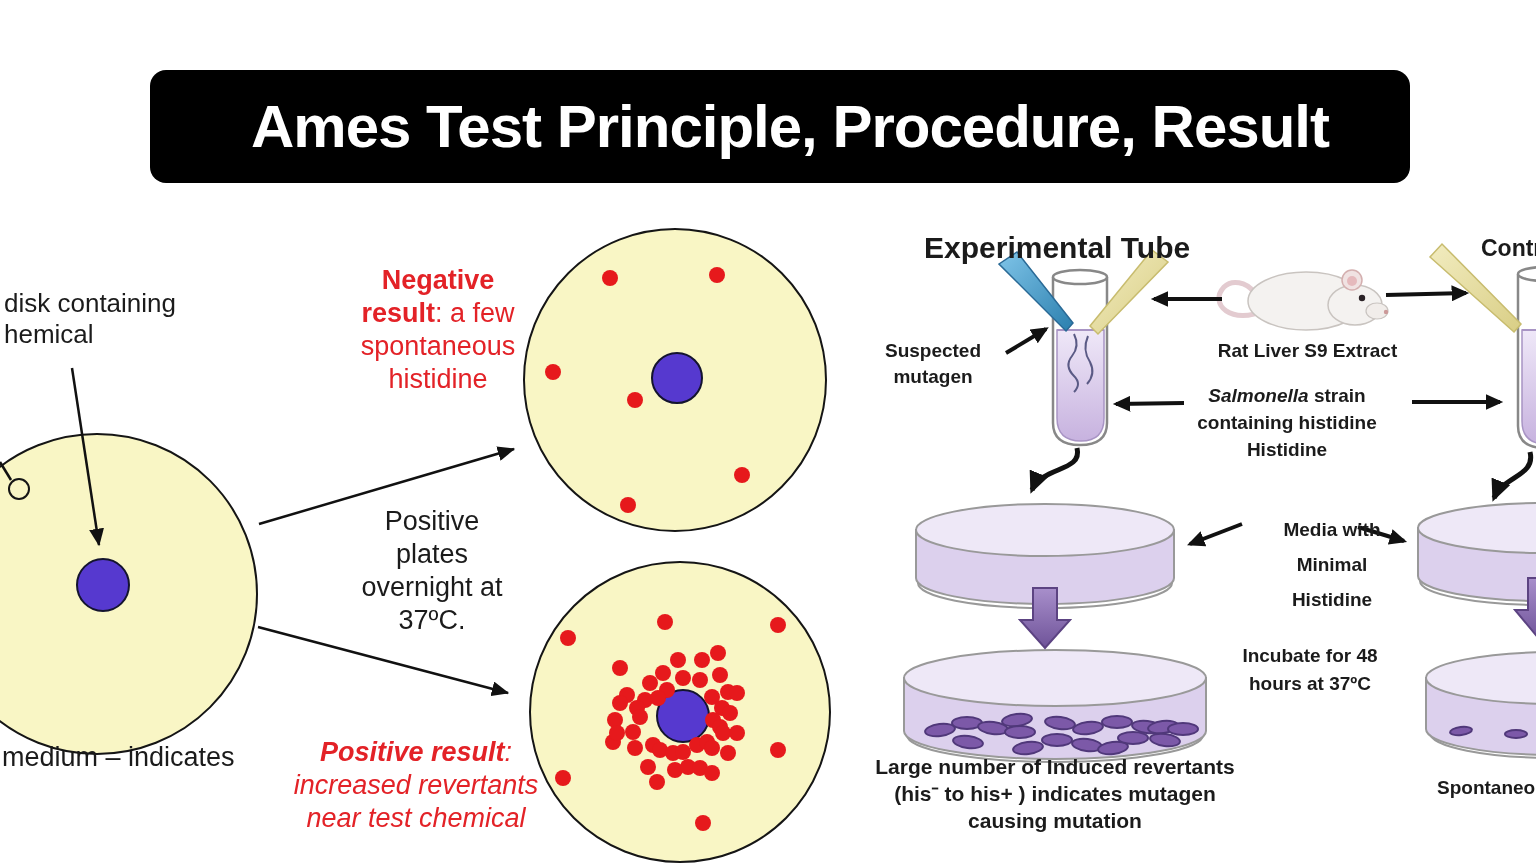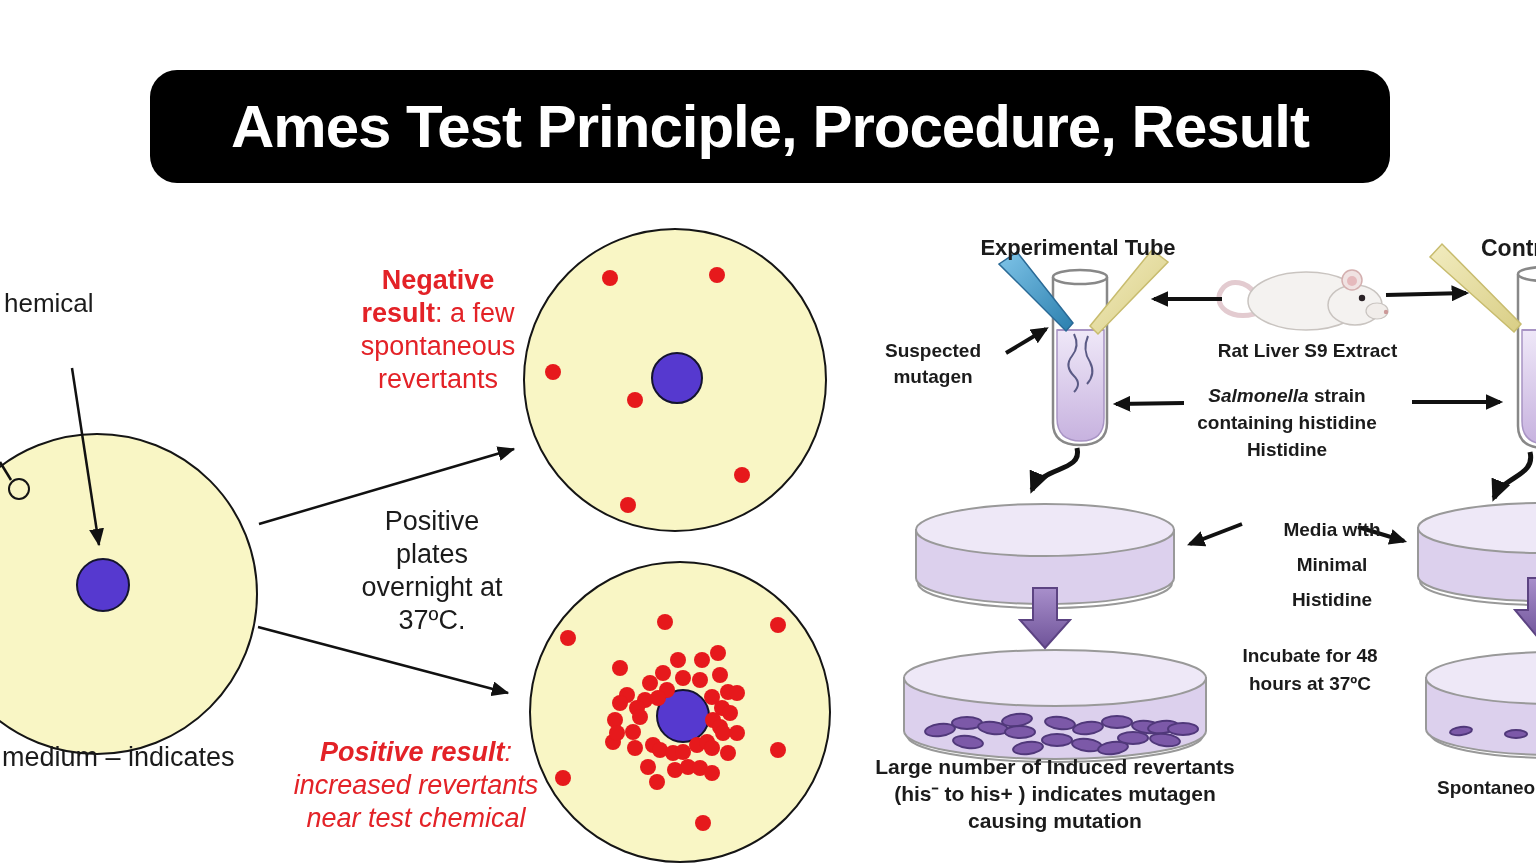--- a/index.html
+++ b/index.html
@@ -4,21 +4,21 @@
 <style>
   html,body{margin:0;padding:0;}
   body{
     width:1536px;height:864px;position:relative;overflow:hidden;
     background:#ffffff;font-family:"Liberation Sans",sans-serif;
   }
   .abs{position:absolute;}
   
   .title-banner{
     left:150px;top:70px;width:1240px;height:113px;background:#000;
-    border-radius:27px;display:flex;align-items:center;justify-content:center;
+    border-radius:16px;display:flex;align-items:center;justify-content:center;padding-left:20px;
   }
   .title-banner .t{
     color:#fff;font-size:60px;font-weight:bold;letter-spacing:-1px;white-space:nowrap;
   }
   
   .lnote{font-size:27px;line-height:33px;color:#1b1b1b;text-align:center;}
   .lnote b{font-weight:bold;}
   .red{color:#E32227;}
   .left-lab{font-size:26px;line-height:31px;color:#1b1b1b;text-align:left;}
   
@@ -237,35 +237,36 @@
     <div class="mark colony" style="left: 1165px; top: 740px; transform: translate(-50%, -50%) rotate(7deg);"></div>
     <div class="mark colony colony-sm" style="left: 1461px; top: 731px; transform: translate(-50%, -50%) rotate(-7deg);"></div>
     <div class="mark colony colony-sm" style="left: 1516px; top: 734px; transform: translate(-50%, -50%) rotate(0deg);"></div>
   </div>
 
 <div class="abs title-banner">
   <div class="t">Ames Test Principle, Procedure, Result</div>
 </div>
 
 <div class="abs left-lab" style="left:4px;top:288px;width:220px;">
+  <div>disk containing</div>
   <div>hemical</div>
 </div>
 <div class="abs left-lab" style="left:2px;top:742px;width:260px;font-size:27px;">medium – indicates</div>
 
 <div class="abs lnote red" style="left:348px;top:264px;width:180px;">
-  <b>Negative result</b><span>: a few spontaneous revertants</span>
+  <b>Negative result</b><span>: a few spontaneous histidine</span>
 </div>
 
 <div class="abs lnote" style="left:352px;top:505px;width:160px;">Positive plates overnight at 37ºC.</div>
 
 <div class="abs lnote red" style="left:282px;top:736px;width:268px;font-style:italic;">
   <b>Positive result</b><span>: increased revertants near test chemical</span>
 </div>
 
-<div class="abs rlbl" style="left:972px;top:235px;width:212px;font-size:22px;white-space:nowrap;">Experimental Tube</div>
+<div class="abs rlbl" style="left:924px;top:235px;width:212px;font-size:30px;white-space:nowrap;">Experimental Tube</div>
 <div class="abs rlbl" style="left:1481px;top:235px;width:220px;font-size:23px;text-align:left;white-space:nowrap;">Control Tube</div>
 <div class="abs rlbl" style="left:868px;top:338px;width:130px;">Suspected mutagen</div>
 <div class="abs rlbl" style="left:1200px;top:338px;width:215px;white-space:nowrap;">Rat Liver S9 Extract</div>
 <div class="abs rlbl" style="left:1173px;top:382px;width:228px;line-height:27px;">
   <i>Salmonella</i><span> strain containing histidine Histidine</span>
 </div>
 <div class="abs rlbl" style="left:1262px;top:512px;width:140px;line-height:35px;">Media with Minimal Histidine</div>
 <div class="abs rlbl" style="left:1215px;top:642px;width:190px;line-height:28px;">Incubate for 48 hours at 37ºC</div>
 <div class="abs cap" style="left:865px;top:753px;width:380px;">Large number of Induced revertants (his⁻ to his+ ) indicates mutagen causing mutation</div>
 <div class="abs rlbl" style="left:1437px;top:775px;width:300px;text-align:left;white-space:nowrap;">Spontaneous revertants</div>

